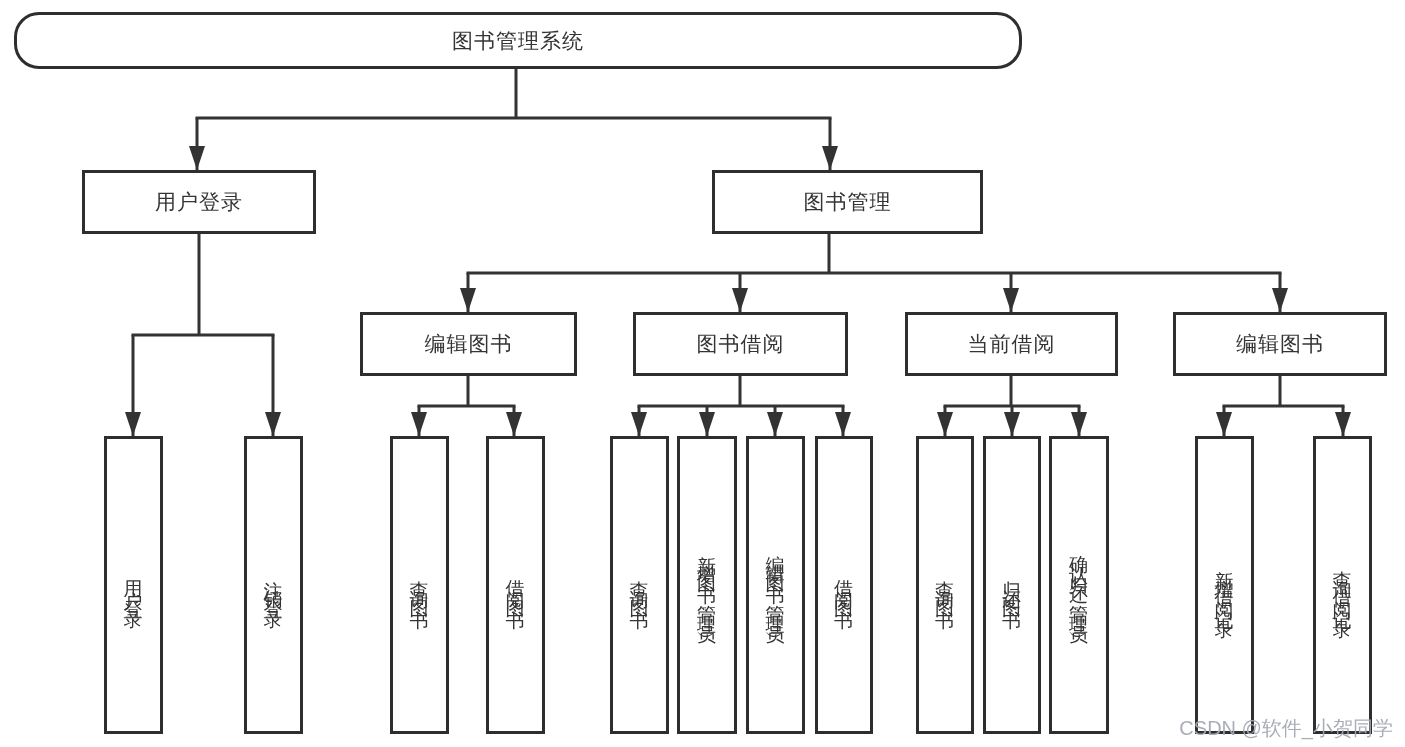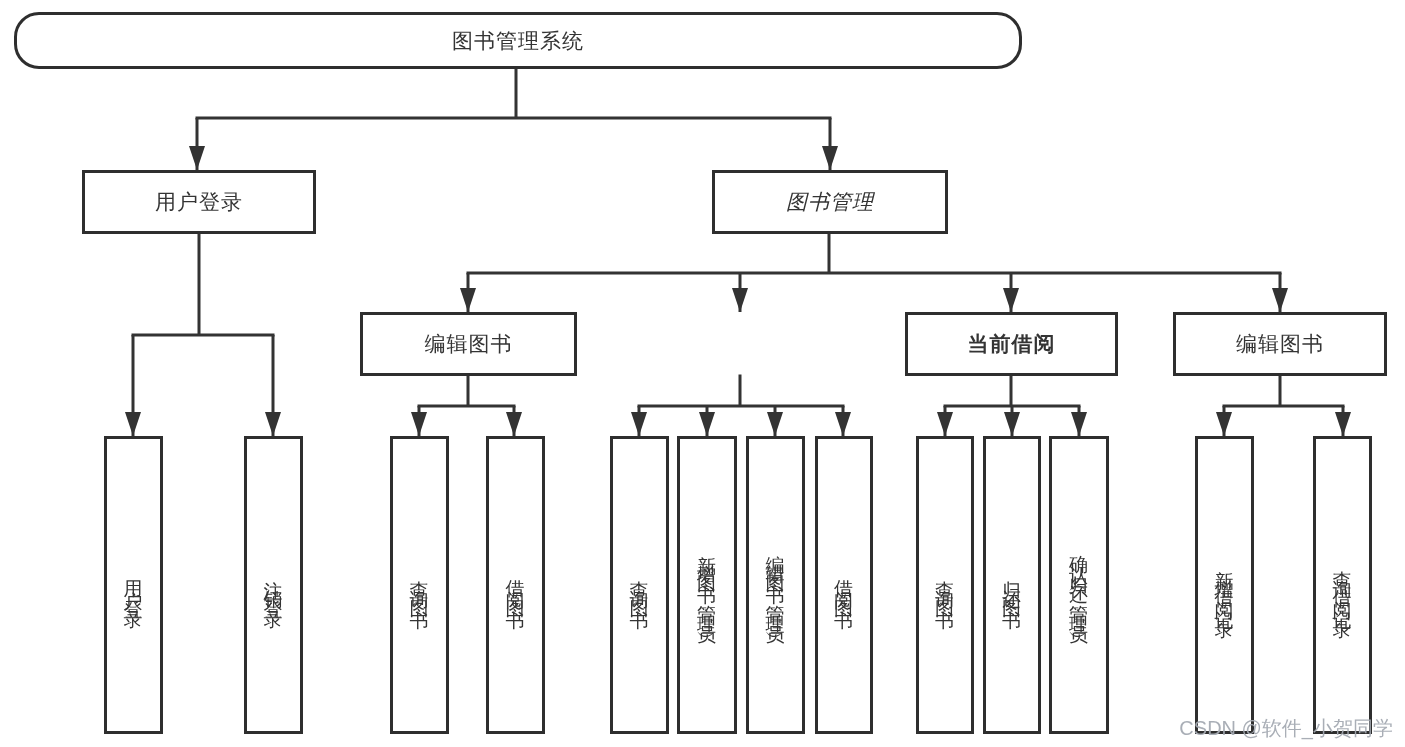--- a/index.html
+++ b/index.html
@@ -102,28 +102,31 @@
     </g>
   </svg>
 
   <div class="node h" style="left:14px; top:12px; width:1008px; height:57px;border-radius:25px;">
     <span class="lbl">图书管理系统</span>
   </div>
 
   <div class="node h" style="left:82px; top:170px; width:234px; height:64px;">
     <span class="lbl">用户登录</span>
   </div>
-  <div class="node h" style="left:712px; top:170px; width:236px; height:64px;font-style:italic;">
+  <div class="node h" style="left:712px; top:170px; width:271px; height:64px;">
     <span class="lbl">图书管理</span>
   </div>
 
   <div class="node h" style="left:360px; top:312px; width:217px; height:64px;">
     <span class="lbl">编辑图书</span>
   </div>
-  <div class="node h" style="left:905px; top:312px; width:213px; height:64px;font-weight:bold;">
+  <div class="node h" style="left:633px; top:312px; width:215px; height:64px;">
+    <span class="lbl">图书借阅</span>
+  </div>
+  <div class="node h" style="left:905px; top:312px; width:213px; height:64px;">
     <span class="lbl">当前借阅</span>
   </div>
   <div class="node h" style="left:1173px; top:312px; width:214px; height:64px;">
     <span class="lbl">编辑图书</span>
   </div>
 
   <div class="node v" style="left:104px; top:436px; width:59px; height:298px;">
     <span class="lbl">用户登录</span>
   </div>
   <div class="node v" style="left:244px; top:436px; width:59px; height:298px;">

